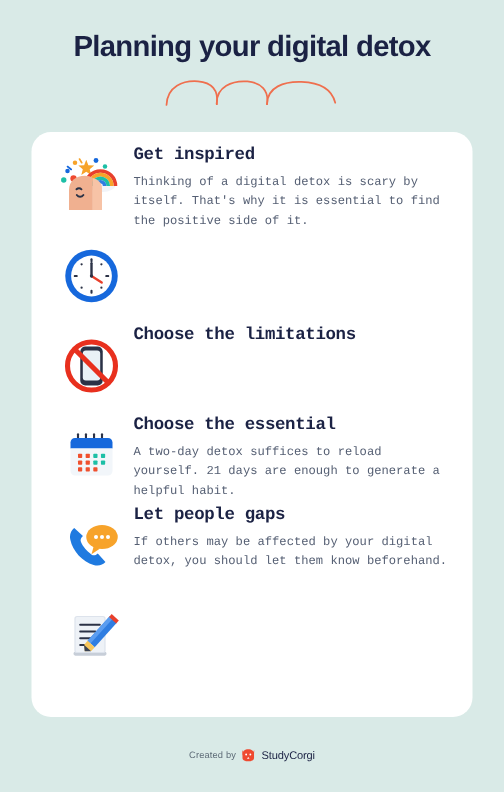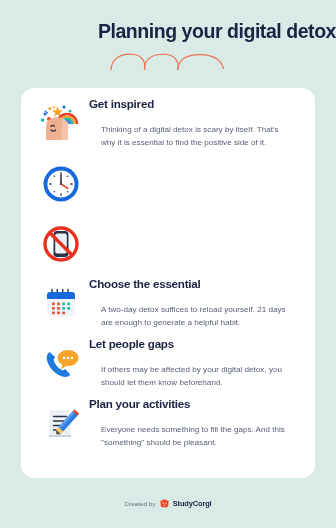--- a/index.html
+++ b/index.html
@@ -5,65 +5,66 @@
   html,body{margin:0;padding:0;}
   body{
     width:336px;height:528px;overflow:hidden;
     background:#d9eae7;
     font-family:"Liberation Sans", sans-serif;
     -webkit-font-smoothing:antialiased;
   }
   .page{position:relative;width:336px;height:528px;}
 
   
-  .header{padding-top:20px;text-align:right;}
+  .header{padding-top:20px;text-align:center;}
   .title{
     font-size:19.5px;font-weight:bold;color:#1b2244;
     letter-spacing:-0.45px;line-height:1.15;margin:0;
   }
   .squiggle{
     display:block;margin:9px auto 0;width:120px;height:22px;
   }
 
   
   .card{
     position:absolute;left:21px;top:88px;
     width:294px;height:390px;
     background:#ffffff;border-radius:13px;
     box-sizing:border-box;
     padding:9px 12px 0 12px;
+    font-family:Liberation Mono, monospace;
   }
 
   .item{
     display:flex;align-items:flex-start;
     height:60px;
   }
   .icon-wrap{
     width:56px;min-width:56px;height:52px;
     display:flex;align-items:flex-start;justify-content:center;
     padding-top:3px;box-sizing:border-box;
   }
   .icon-wrap svg{display:block;}
   .item-text{flex:1;padding-top:1px;padding-right:2px;}
   .item-title{
     font-size:11.6px;font-weight:bold;color:#1b2244;
     letter-spacing:-0.22px;margin:0 0 4px 0;line-height:1.1;
   }
   .item-body{
     font-size:8.1px;color:#555f73;line-height:1.62;
-    margin:12px;letter-spacing:0.005px;
+    margin:0;letter-spacing:0.005px;
   }
 
   
   .footer{
     position:absolute;left:0;right:0;top:498px;
     display:flex;align-items:center;justify-content:center;gap:3px;
   }
   .footer-label{font-size:6.2px;color:#5d6b77;letter-spacing:0.1px;}
-  .footer-brand{font-size:7.4px;font-weight:bold;color:#1b2244;letter-spacing:-0.1px;}
+  .footer-brand{font-size:7.4px;font-weight:normal;color:#1b2244;letter-spacing:-0.1px;}
   .corgi{display:block;}
 </style>
 </head>
 <body>
 
 <div class="page">
 
   <div class="header">
     <h1 class="title">Planning your digital detox</h1>
     <svg class="squiggle" viewBox="0 0 120 22">
@@ -138,20 +139,21 @@
     <div class="item">
       <div class="icon-wrap">
         <svg width="48" height="48" viewBox="0 0 48 48">
           <rect x="16.5" y="11" width="15" height="26" rx="3.4" fill="#2b3246"></rect>
           <rect x="18.2" y="13.6" width="11.6" height="20" rx="2" fill="#e9f1f7"></rect>
           <circle cx="24" cy="24" r="16" fill="none" stroke="#e8301e" stroke-width="3.4"></circle>
           <path d="M12.8 12.8 L35.2 35.2" stroke="#e8301e" stroke-width="3.4" stroke-linecap="round"></path>
         </svg>
       </div>
       <div class="item-text">
+        <p class="item-title">Choose the limitations</p>
       </div>
     </div>
 
     <div class="item">
       <div class="icon-wrap">
         <svg width="48" height="48" viewBox="0 0 48 48">
           <g stroke="#2b3246" stroke-width="1.4" fill="none" stroke-linecap="round">
             <path d="M15 12.5 L15 9.5"></path>
               <path d="M20.3 12.5 L20.3 9.5"></path>
             <path d="M25.7 12.5 L25.7 9.5"></path>
@@ -214,24 +216,20 @@
             <path d="M16.5 30 L20.5 30"></path>
           </g>
           <g transform="rotate(42 26 26)">
             <rect x="23.4" y="8" width="6.4" height="22" fill="#2f7de1"></rect>
             <rect x="23.4" y="8" width="2.6" height="22" fill="#5b9df0"></rect>
             <rect x="23.4" y="6" width="6.4" height="2.6" fill="#e8402c"></rect>
             <path d="M23.4 30 L29.8 30 L29.8 33.4 L26.6 36.4 L23.4 33.4 Z" fill="#f7c65c"></path>
             <path d="M23.4 33.6 L26.6 36.4 L29.8 33.6 Z" fill="#3c4454"></path>
           </g>
         </svg>
-      </div>
-      <div class="item-text">
-        <p class="item-title">Plan your activities</p>
-        <p class="item-body">Everyone needs something to fill the gaps. And this "something" should be pleasant.</p>
       </div>
     </div>
 
   </div>
 
   <div class="footer">
     <span class="footer-label">Created by</span>
     <svg class="corgi" width="11" height="11" viewBox="0 0 22 22">
       <path d="M3 4 L6.5 11 L3.5 11 Z" fill="#ef4a30"></path>
       <path d="M19 4 L15.5 11 L18.5 11 Z" fill="#ef4a30"></path>

